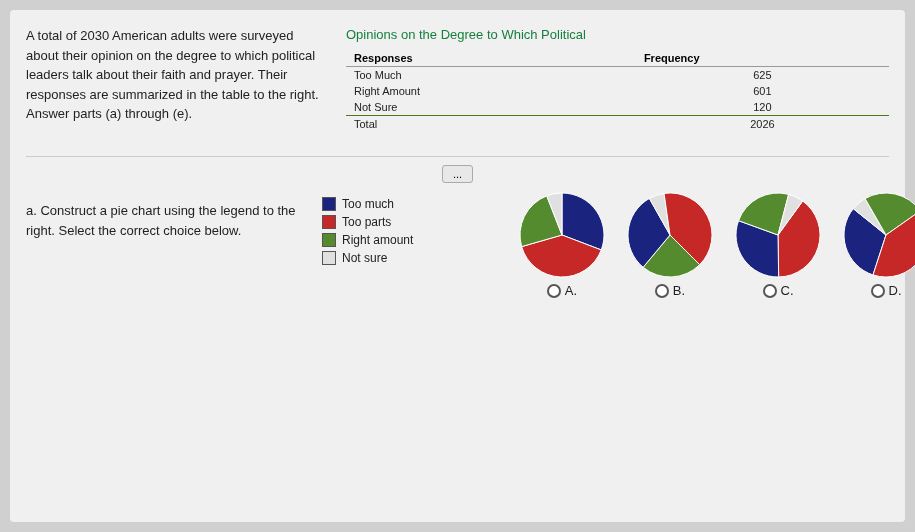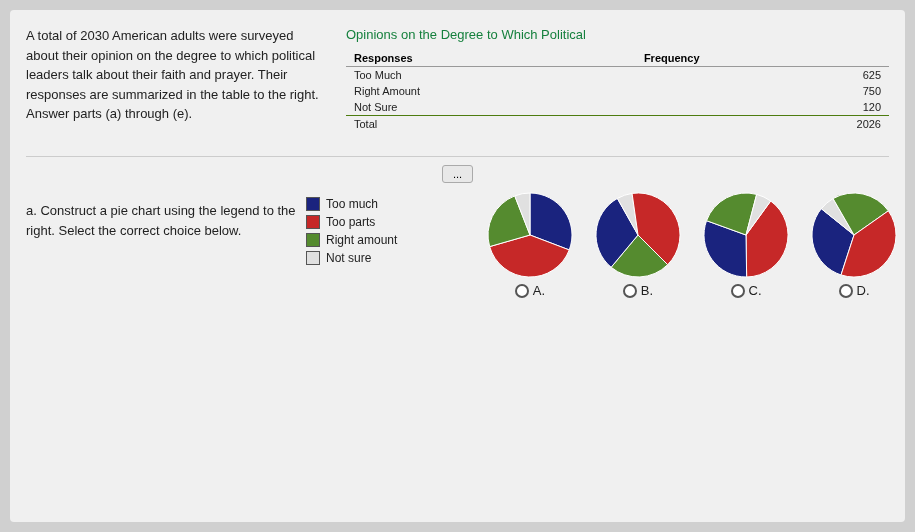--- a/index.html
+++ b/index.html
@@ -53,21 +53,21 @@
       border-bottom: 1px solid #999;
     }
     table th.freq-col {
       text-align: left;
     }
     table td {
       padding: 2px 8px;
       color: #222;
     }
     table td.freq-val {
-      text-align: right;
+      text-align: center;
     }
     table tr.total-row td {
       border-top: 1px solid #4d7c0f;
       font-weight: normal;
     }
     .expand-btn {
       display: flex;
       justify-content: center;
       margin: 6px 0;
     }
@@ -75,21 +75,21 @@
       background: #e8e8e8;
       border: 1px solid #aaa;
       border-radius: 3px;
       padding: 2px 10px;
       cursor: pointer;
       font-size: 11px;
     }
     .bottom-section {
       display: flex;
       margin-top: 8px;
-      gap: 0;
+      gap: 16px;
     }
     .question-area {
       flex: 0 0 280px;
       font-size: 13px;
       color: #222;
       line-height: 1.5;
       padding-top: 10px;
     }
     .legend-area {
       flex: 0 0 180px;
@@ -159,21 +159,21 @@
             <th class="freq-col">Frequency</th>
           </tr>
         </thead>
         <tbody id="table-body">
         <tr>
               <td>Too Much</td>
                   <td class="freq-val">625</td>
             </tr>
             <tr>
               <td>Right Amount</td>
-                  <td class="freq-val">750</td>
+                  <td class="freq-val">601</td>
             </tr>
             <tr>
               <td>Not Sure</td>
                   <td class="freq-val">120</td>
             </tr>
             <tr class="total-row">
               <td>Total</td>
                   <td class="freq-val">2026</td>
             </tr>
           </tbody>

